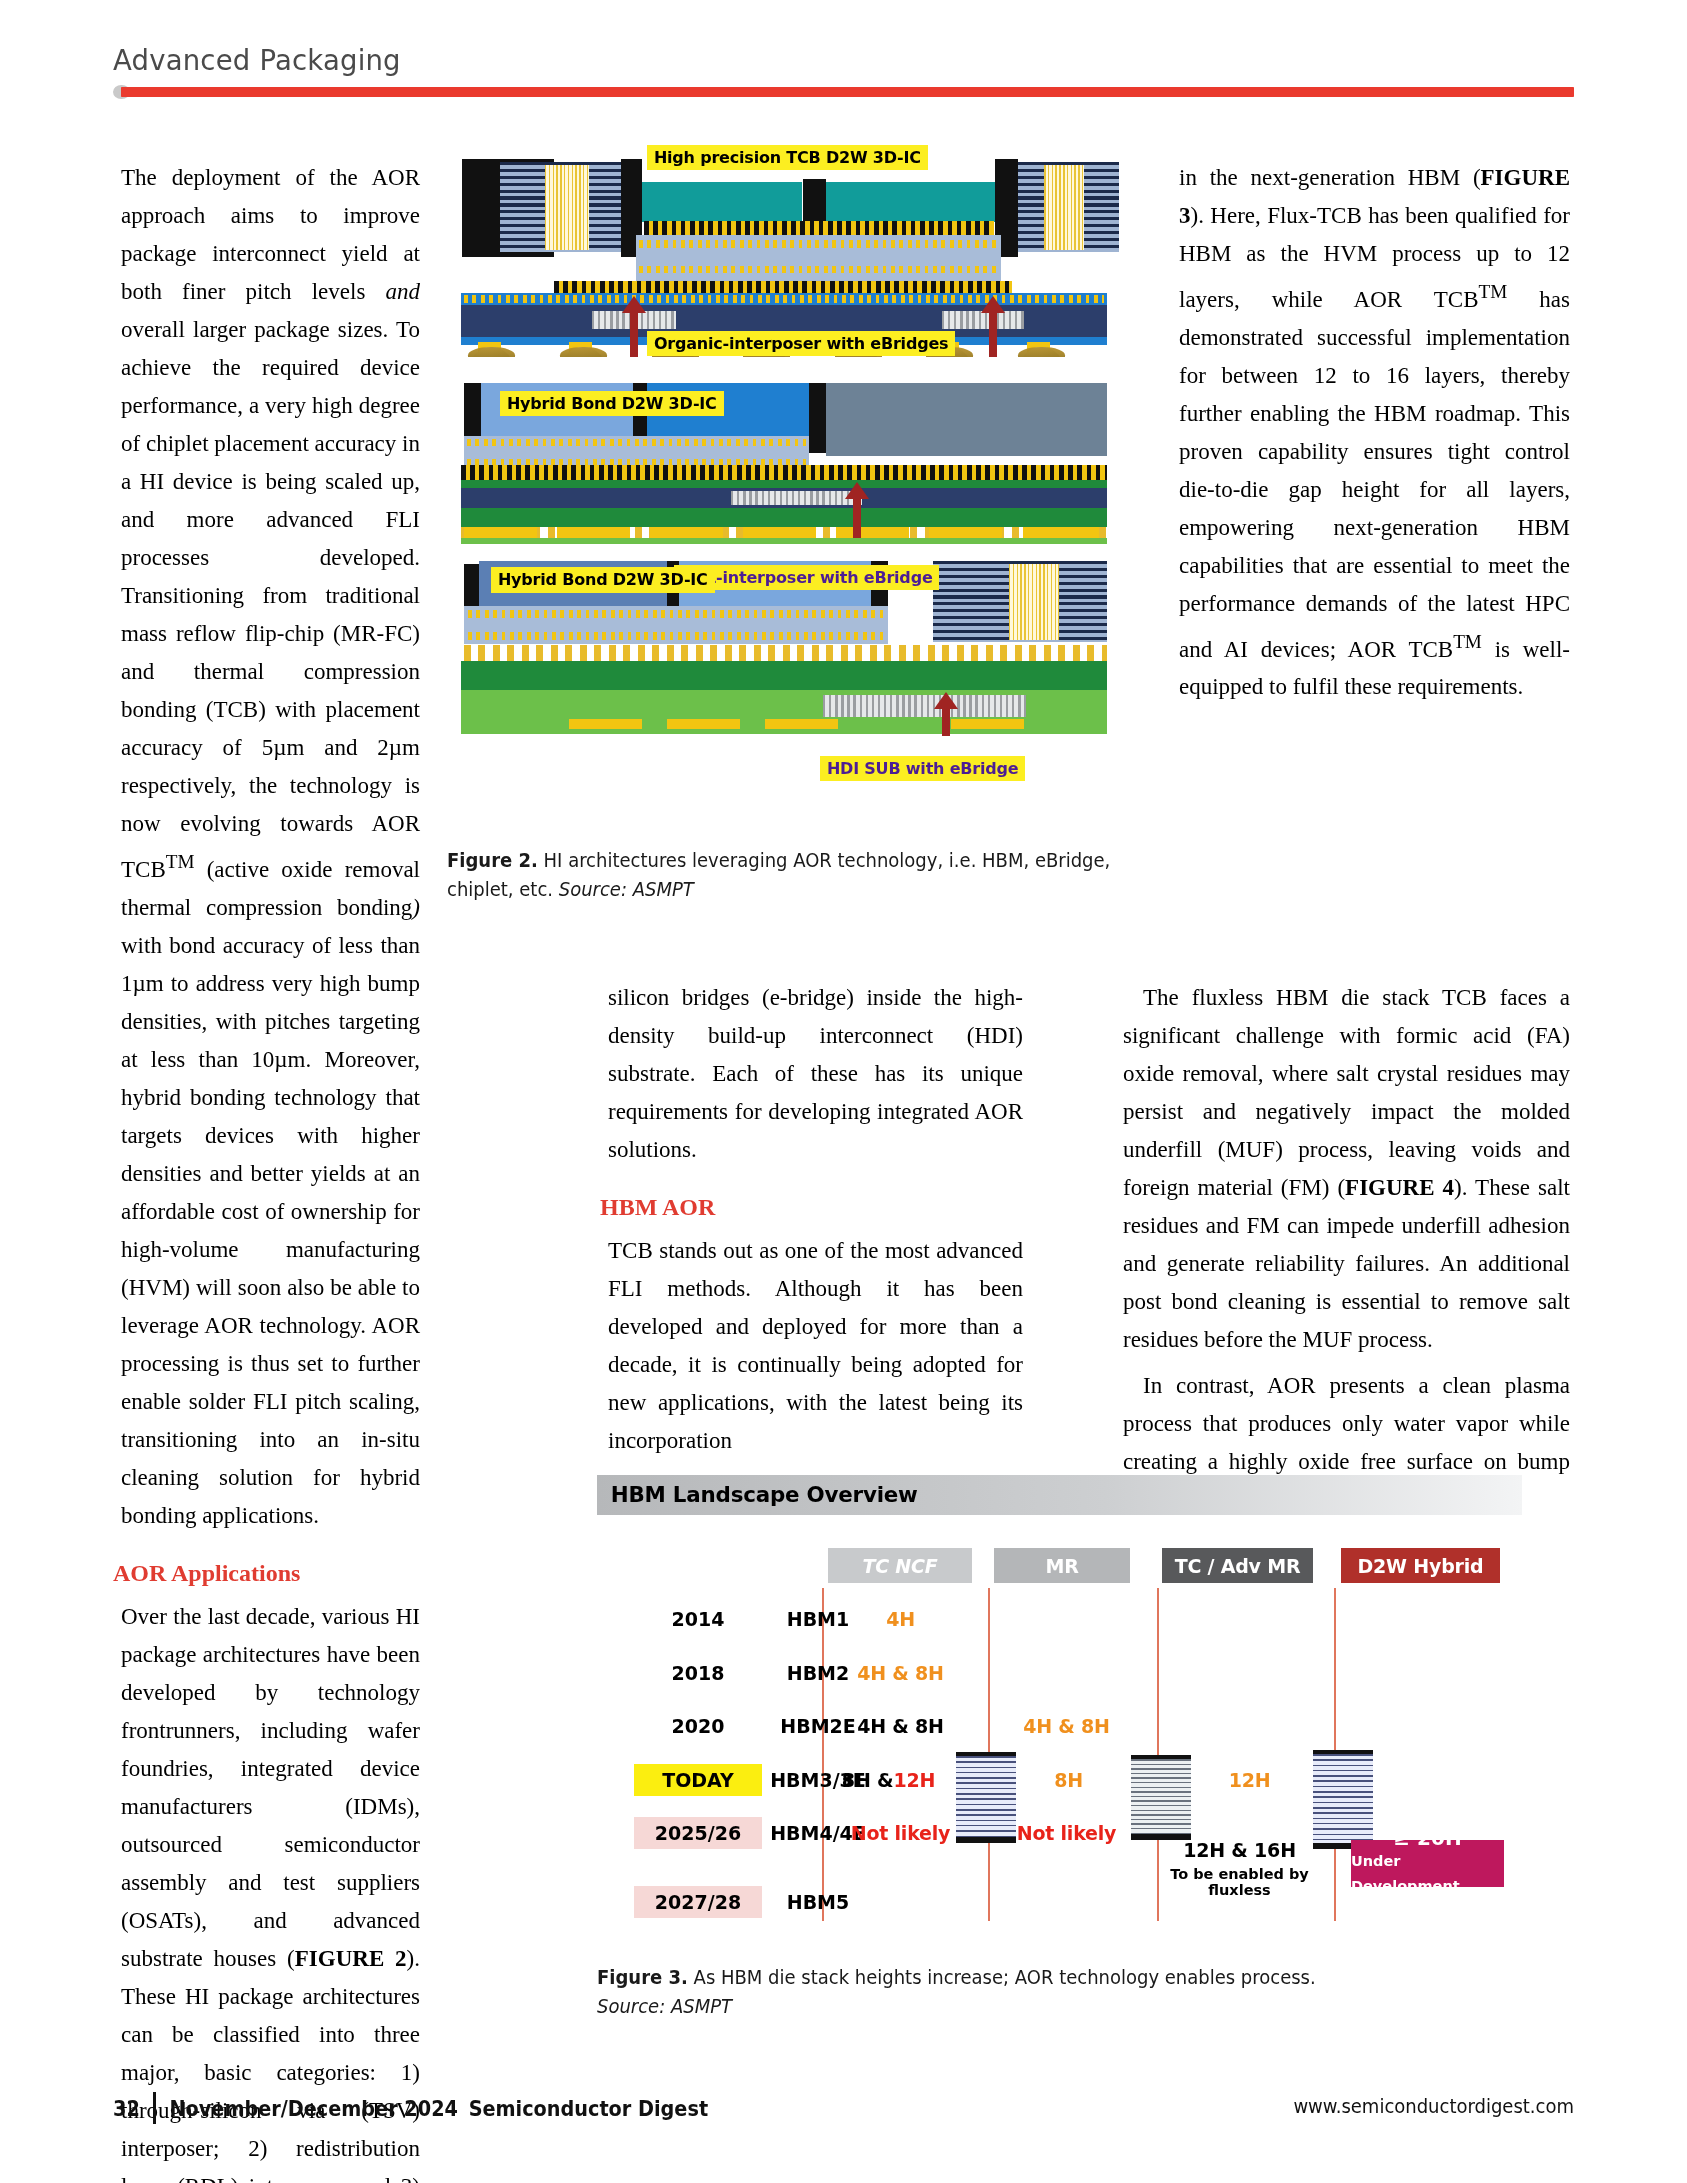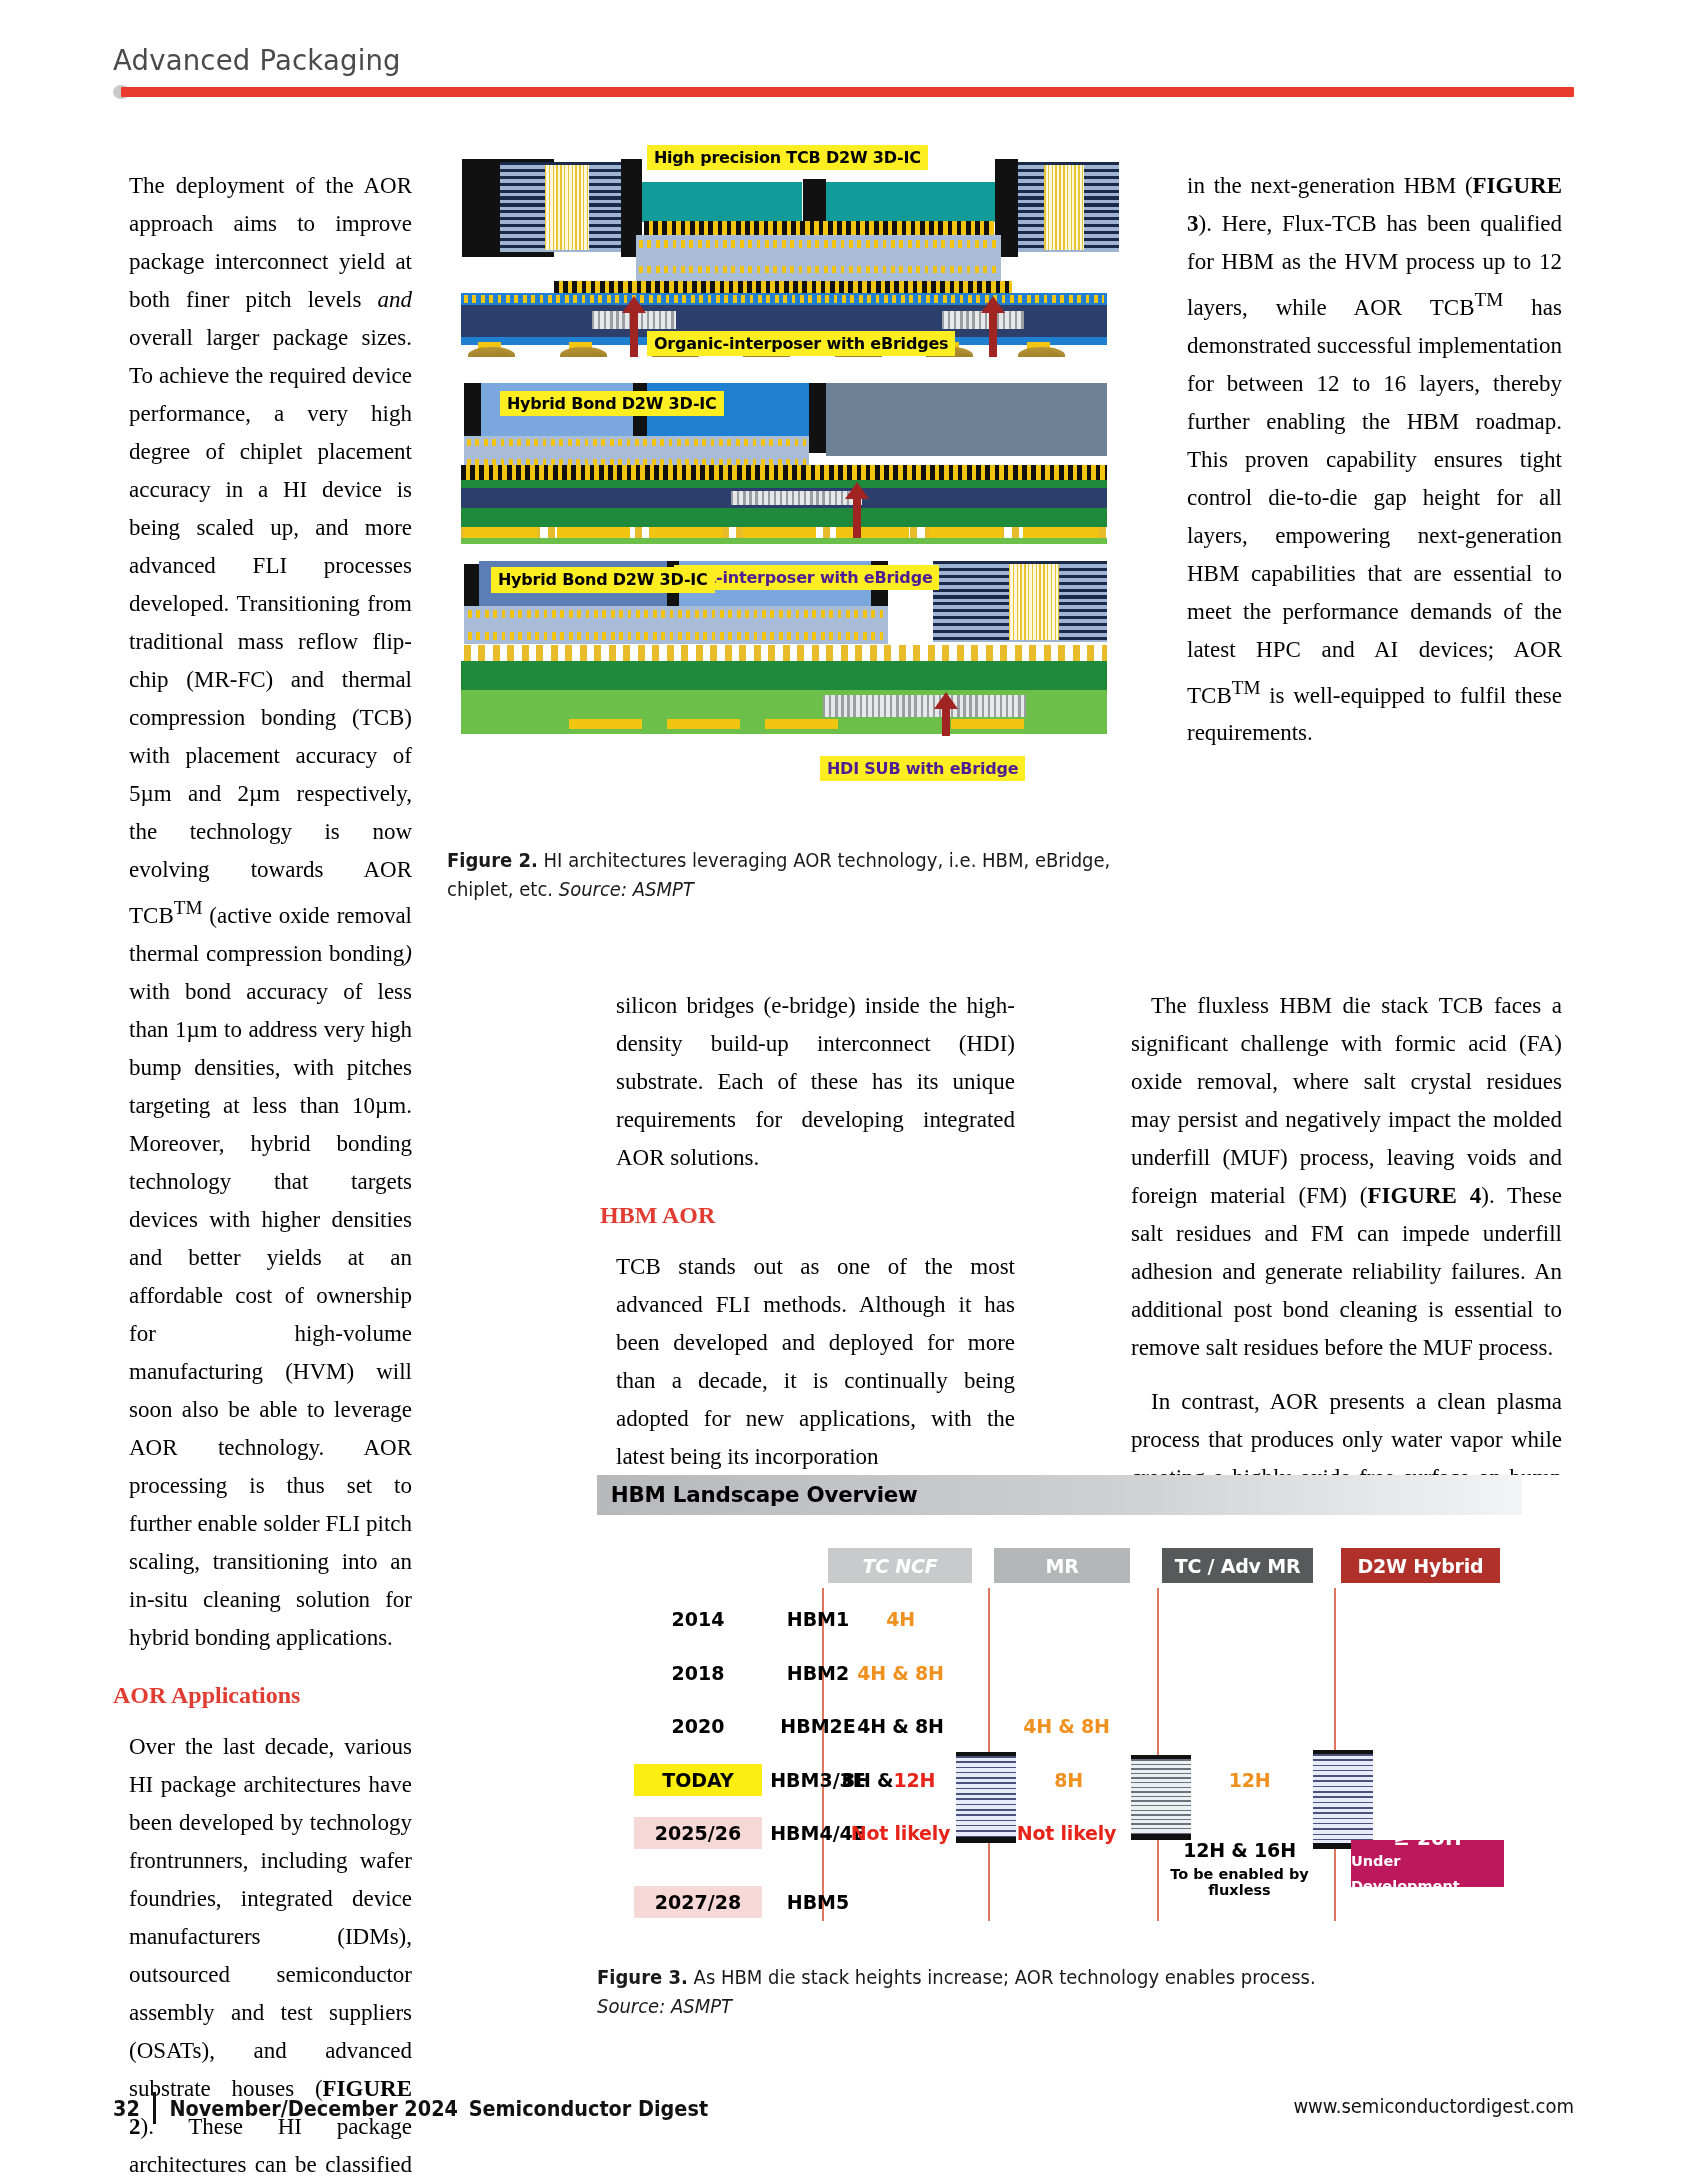--- a/index.html
+++ b/index.html
@@ -18,21 +18,21 @@
 
   
   .col{position:absolute;font-size:23px;line-height:38px;
        text-align:justify;text-justify:inter-word;
        font-family:"Liberation Serif",serif;hyphens:none;}
   #col-left{left:113px;top:151px;width:315px;}
   #col-mid-lower{left:600px;top:971px;width:431px;}
   #col-right-top{left:1171px;top:151px;width:407px;}
   #col-right-lower{left:1115px;top:971px;width:463px;}
 
-  .para{margin:16px;}
+  .para{margin:8px;}
   .para + .para{text-indent:20px;}
   .sec-head{color:#e03c31;font-weight:bold;font-size:24px;
             line-height:34px;margin:21.4px 0 0 0;}
 
   
   #figure2{position:absolute;left:447px;top:142px;width:672px;}
   .panel{position:relative;width:672px;overflow:hidden;background:#fff;}
   #panel1{height:215px;}
   #panel2{height:169px;margin-top:12.2px;}
   #panel3{height:186px;margin-top:12.2px;}

